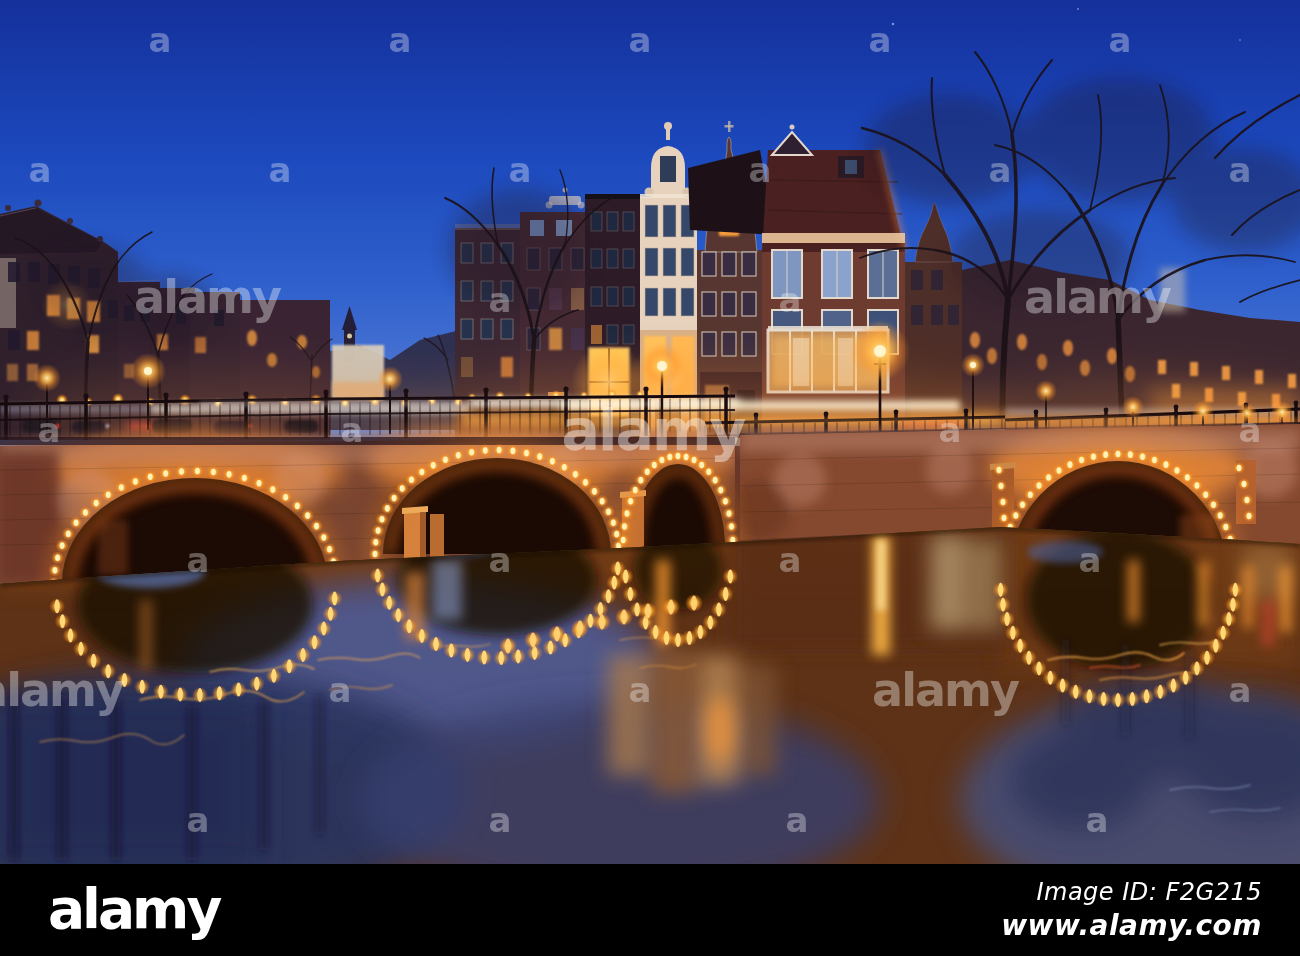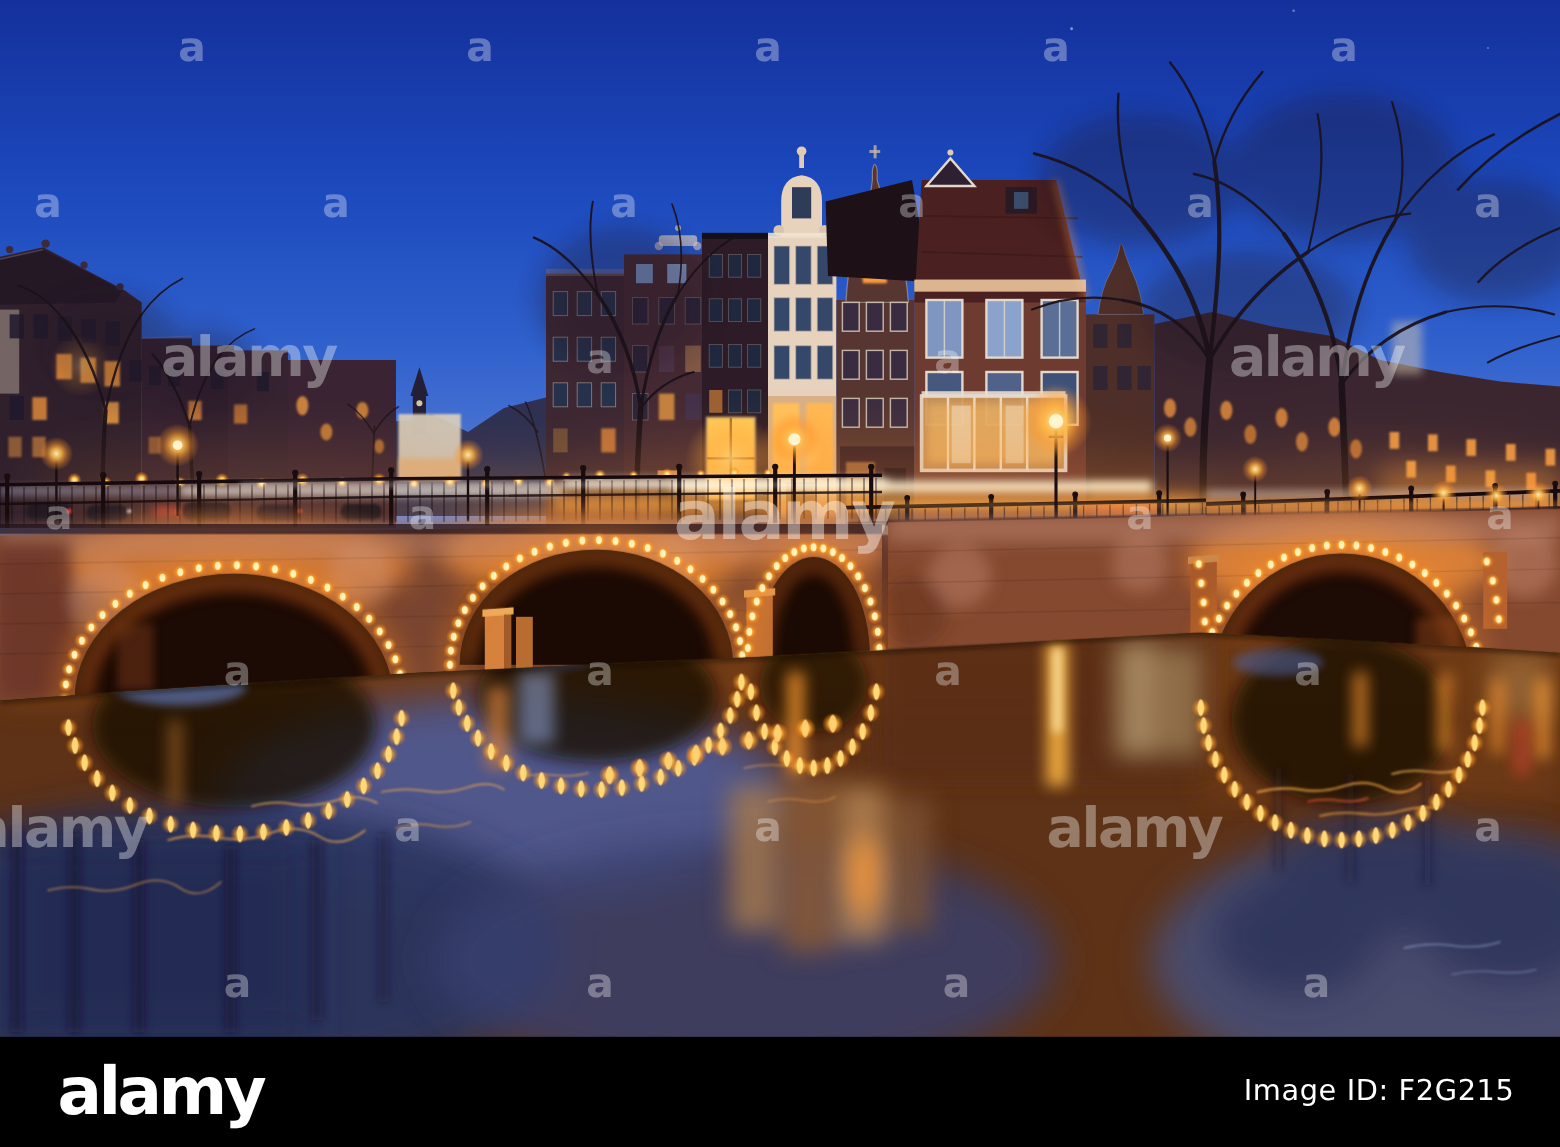--- a/index.html
+++ b/index.html
@@ -12,21 +12,21 @@
       font-family:"DejaVu Sans",sans-serif;white-space:nowrap;}
   .wm-letter{font-size:34px;opacity:.33;}
   .wm-word{font-size:46px;opacity:.36;letter-spacing:-2px;}
   .wm-word.big{font-size:57px;opacity:.42;}
   
   .footer{position:absolute;left:0;bottom:0;width:1300px;height:92px;background:#000;
           display:flex;align-items:center;justify-content:space-between;
           padding:0 38px 0 48px;box-sizing:border-box;}
   .brand{color:#fff;font-weight:bold;font-size:55px;letter-spacing:-3px;line-height:.9;
          font-family:"DejaVu Sans",sans-serif;}
-  .meta{text-align:right;color:#fff;}
+  .meta{text-align:right;color:#fff;font-style:italic;}
   .image-id{font-size:24px;font-weight:400;letter-spacing:.5px;margin-bottom:3px;}
   .url{font-size:28px;font-weight:bold;letter-spacing:.5px;}
 </style>
 </head>
 <body>
 
 <div class="stage">
 
 <svg class="photo" width="1300" height="864" viewBox="0 0 1300 864" xmlns="http://www.w3.org/2000/svg">
 <defs>
@@ -1335,16 +1335,17 @@
       <div class="wm wm-letter" style="left: 198px; top: 820px;">a</div>
       <div class="wm wm-letter" style="left: 500px; top: 820px;">a</div>
       <div class="wm wm-letter" style="left: 797px; top: 820px;">a</div>
       <div class="wm wm-letter" style="left: 1097px; top: 820px;">a</div>
     </div>
 
 <div class="footer">
   <div class="brand">alamy</div>
   <div class="meta">
     <div class="image-id">Image ID: F2G215</div>
+    <div class="url">www.alamy.com</div>
   </div>
 </div>
 
 </div>
 
 </body></html>

